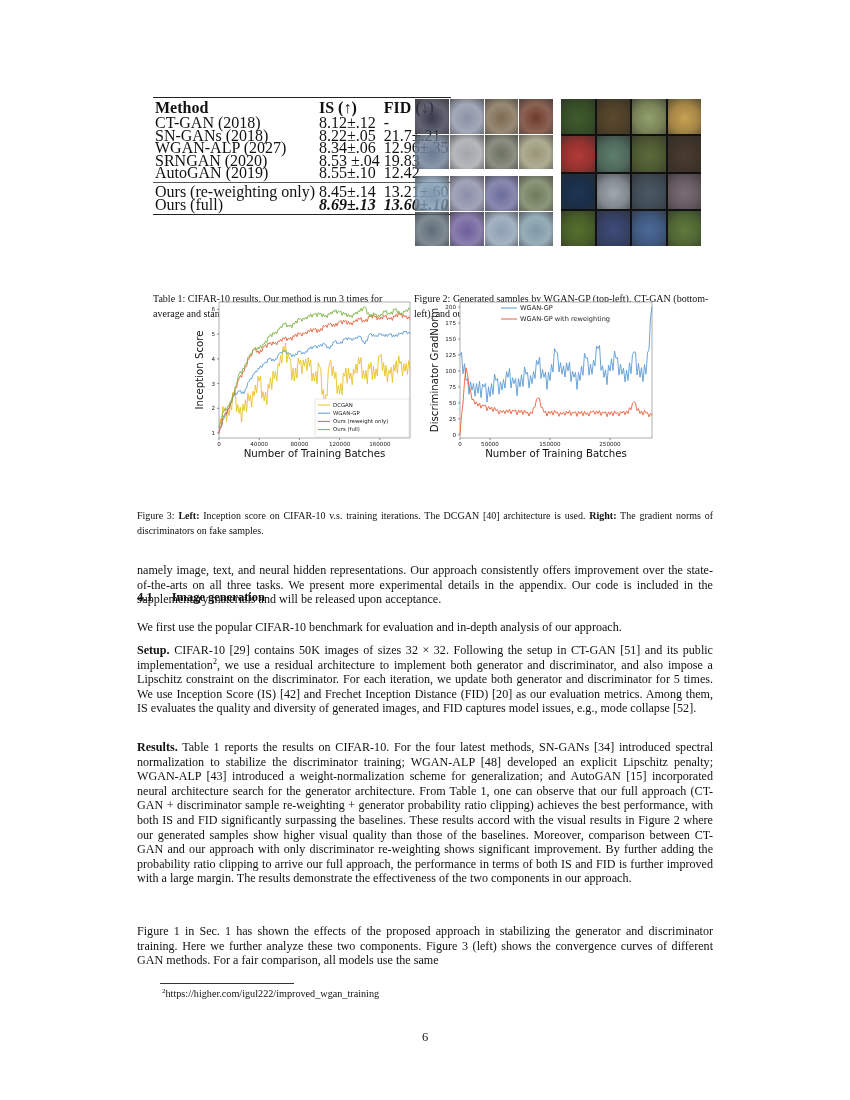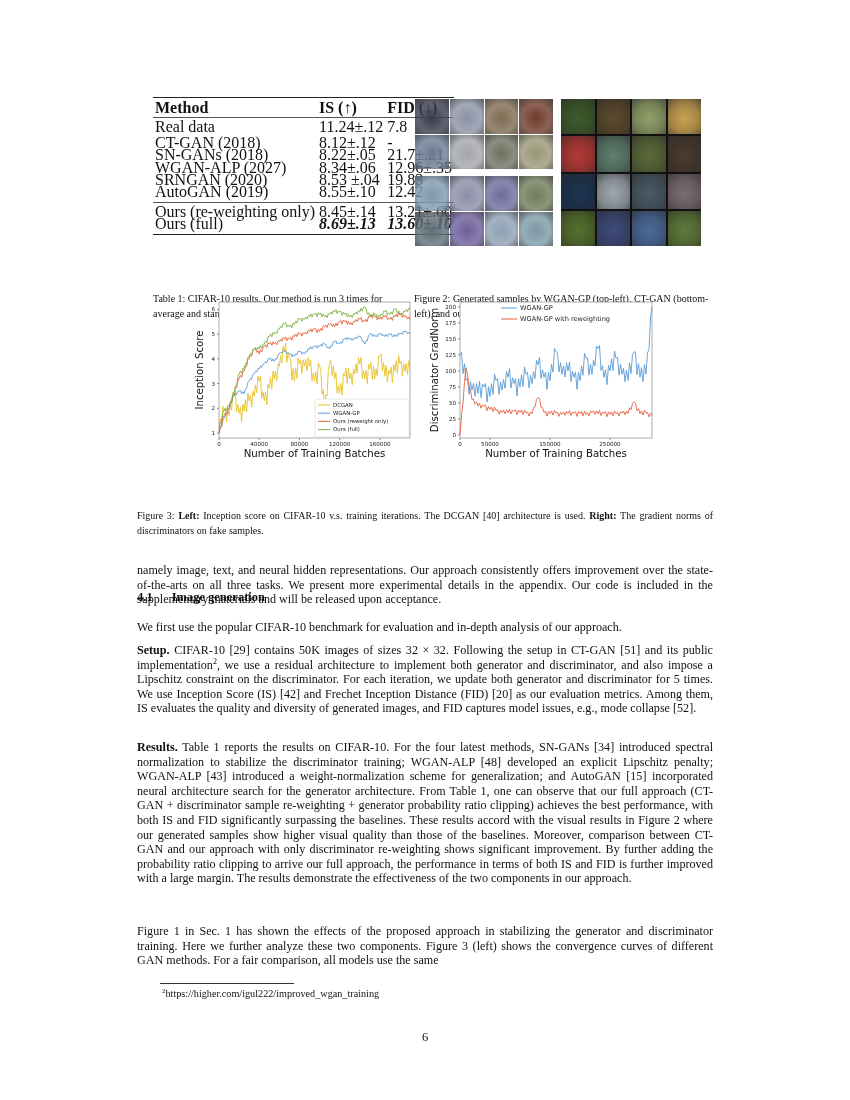--- a/index.html
+++ b/index.html
@@ -33,25 +33,20 @@
 <div class="abs tbl">
   <table>
     <thead>
       <tr class="top">
         <th>Method</th>
         <th>IS (↑)</th>
         <th>FID (↓)</th>
       </tr>
     </thead>
     <tbody id="tbl-body">
-        <tr class="mid gap gapb">
-          <td>Real data</td>
-          <td>11.24±.12</td>
-          <td>7.8</td>
-        </tr>
         <tr>
           <td>CT-GAN (2018)</td>
           <td>8.12±.12</td>
           <td>-</td>
         </tr>
         <tr>
           <td>SN-GANs (2018)</td>
           <td>8.22±.05</td>
           <td>21.7±.21</td>
         </tr>

